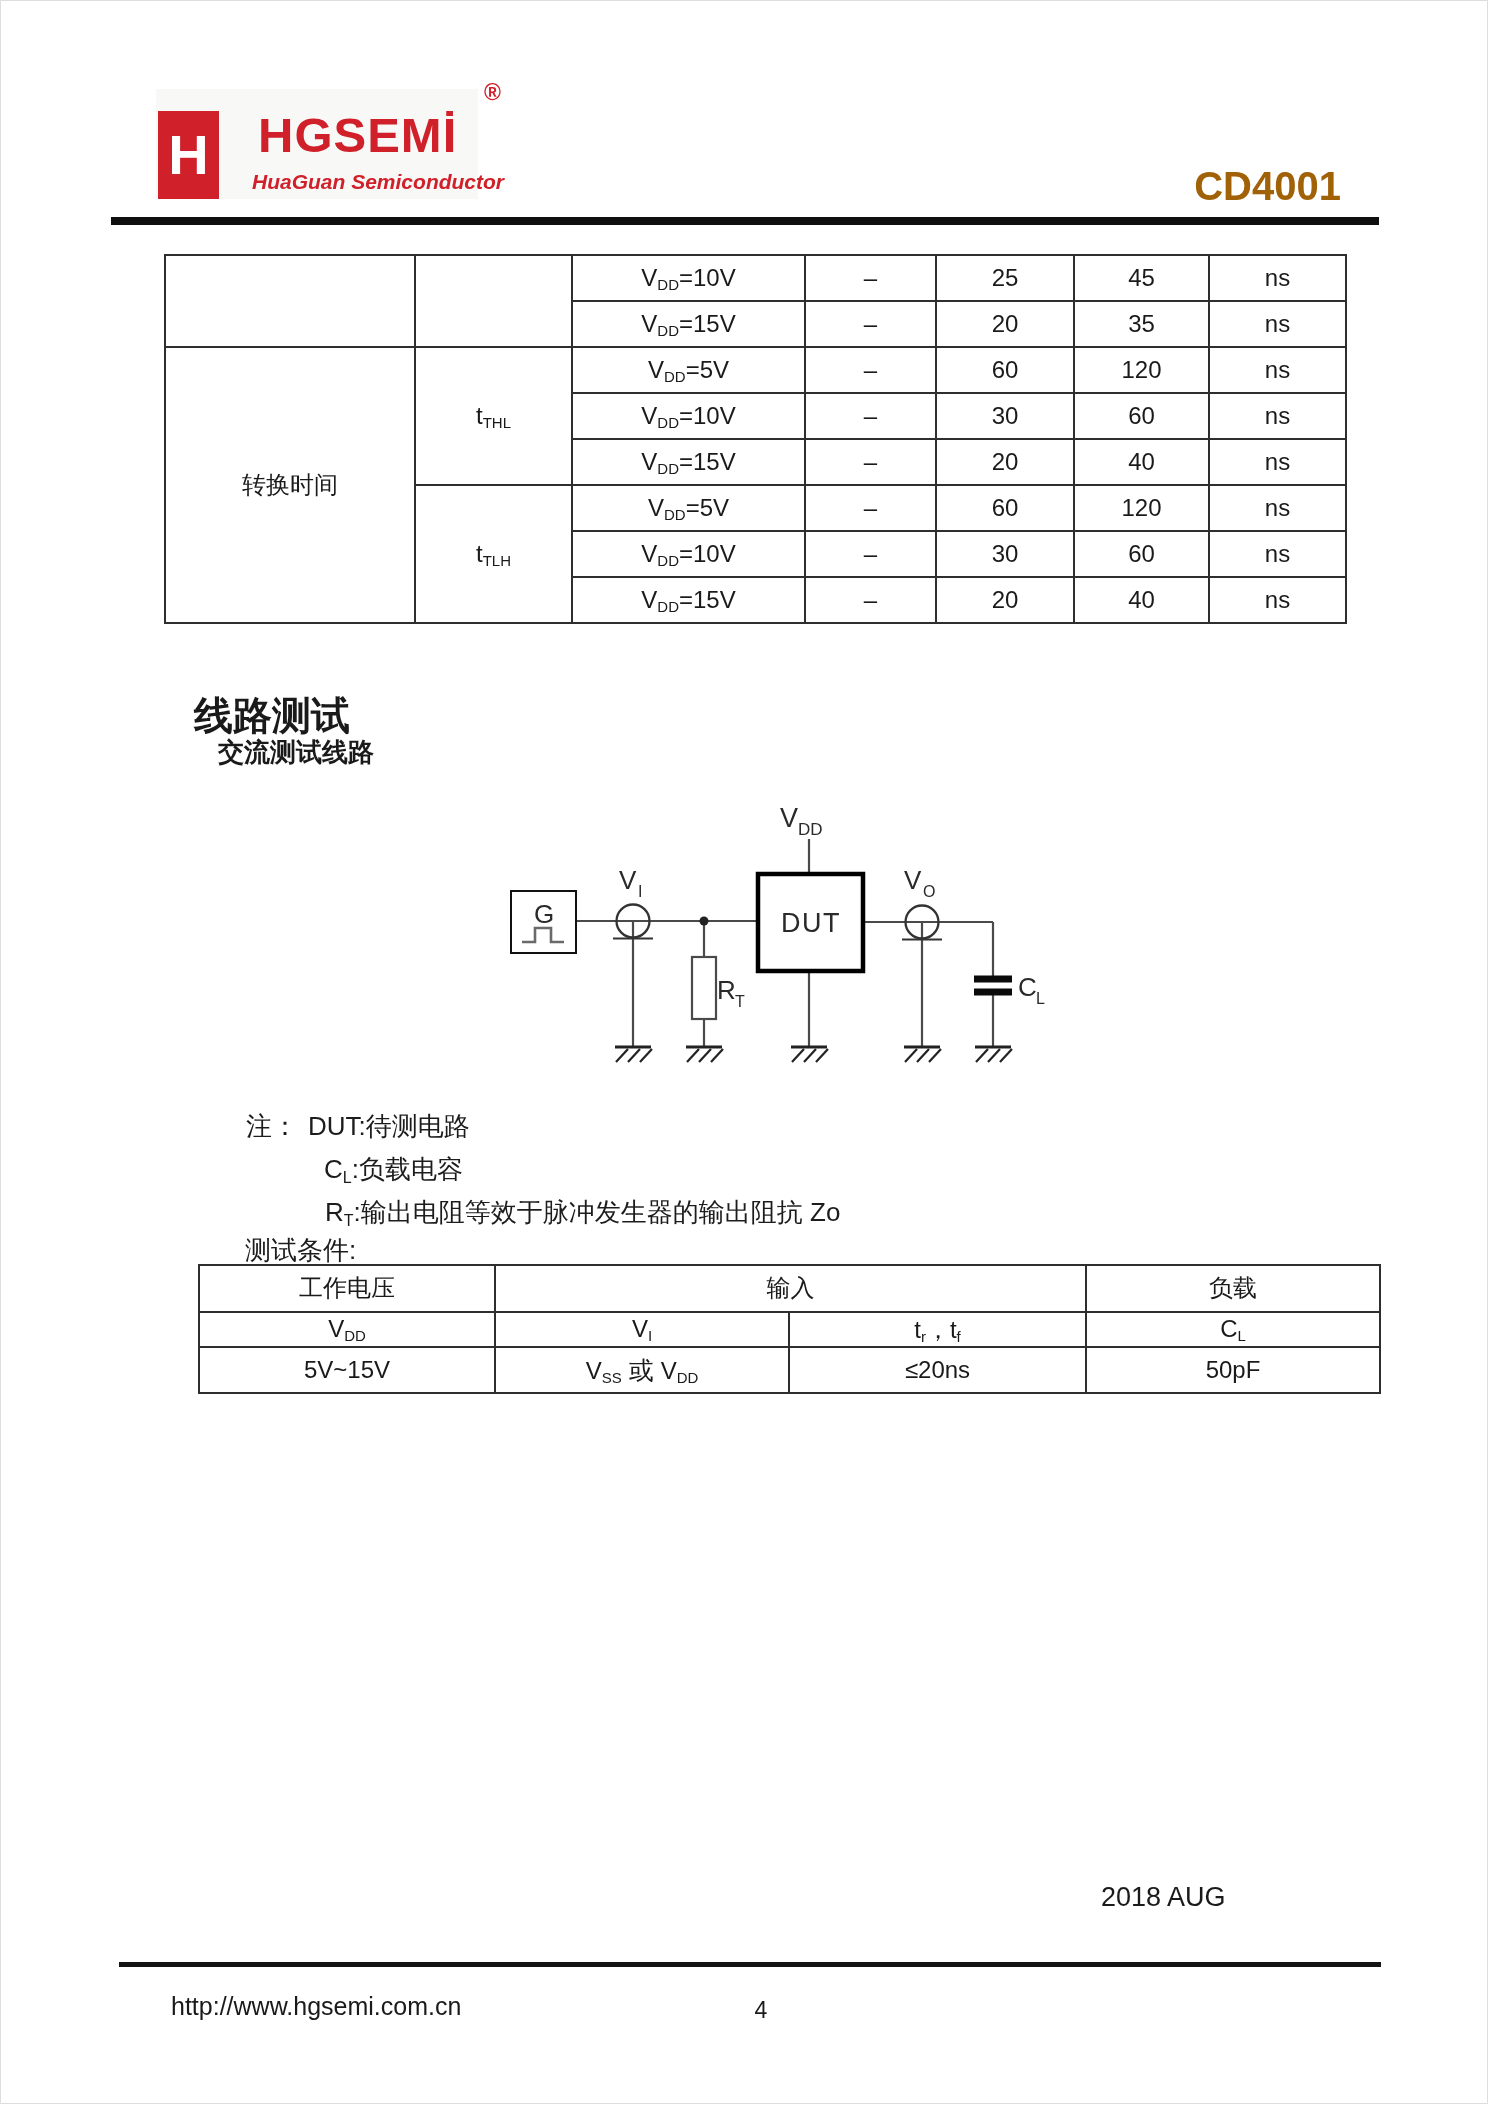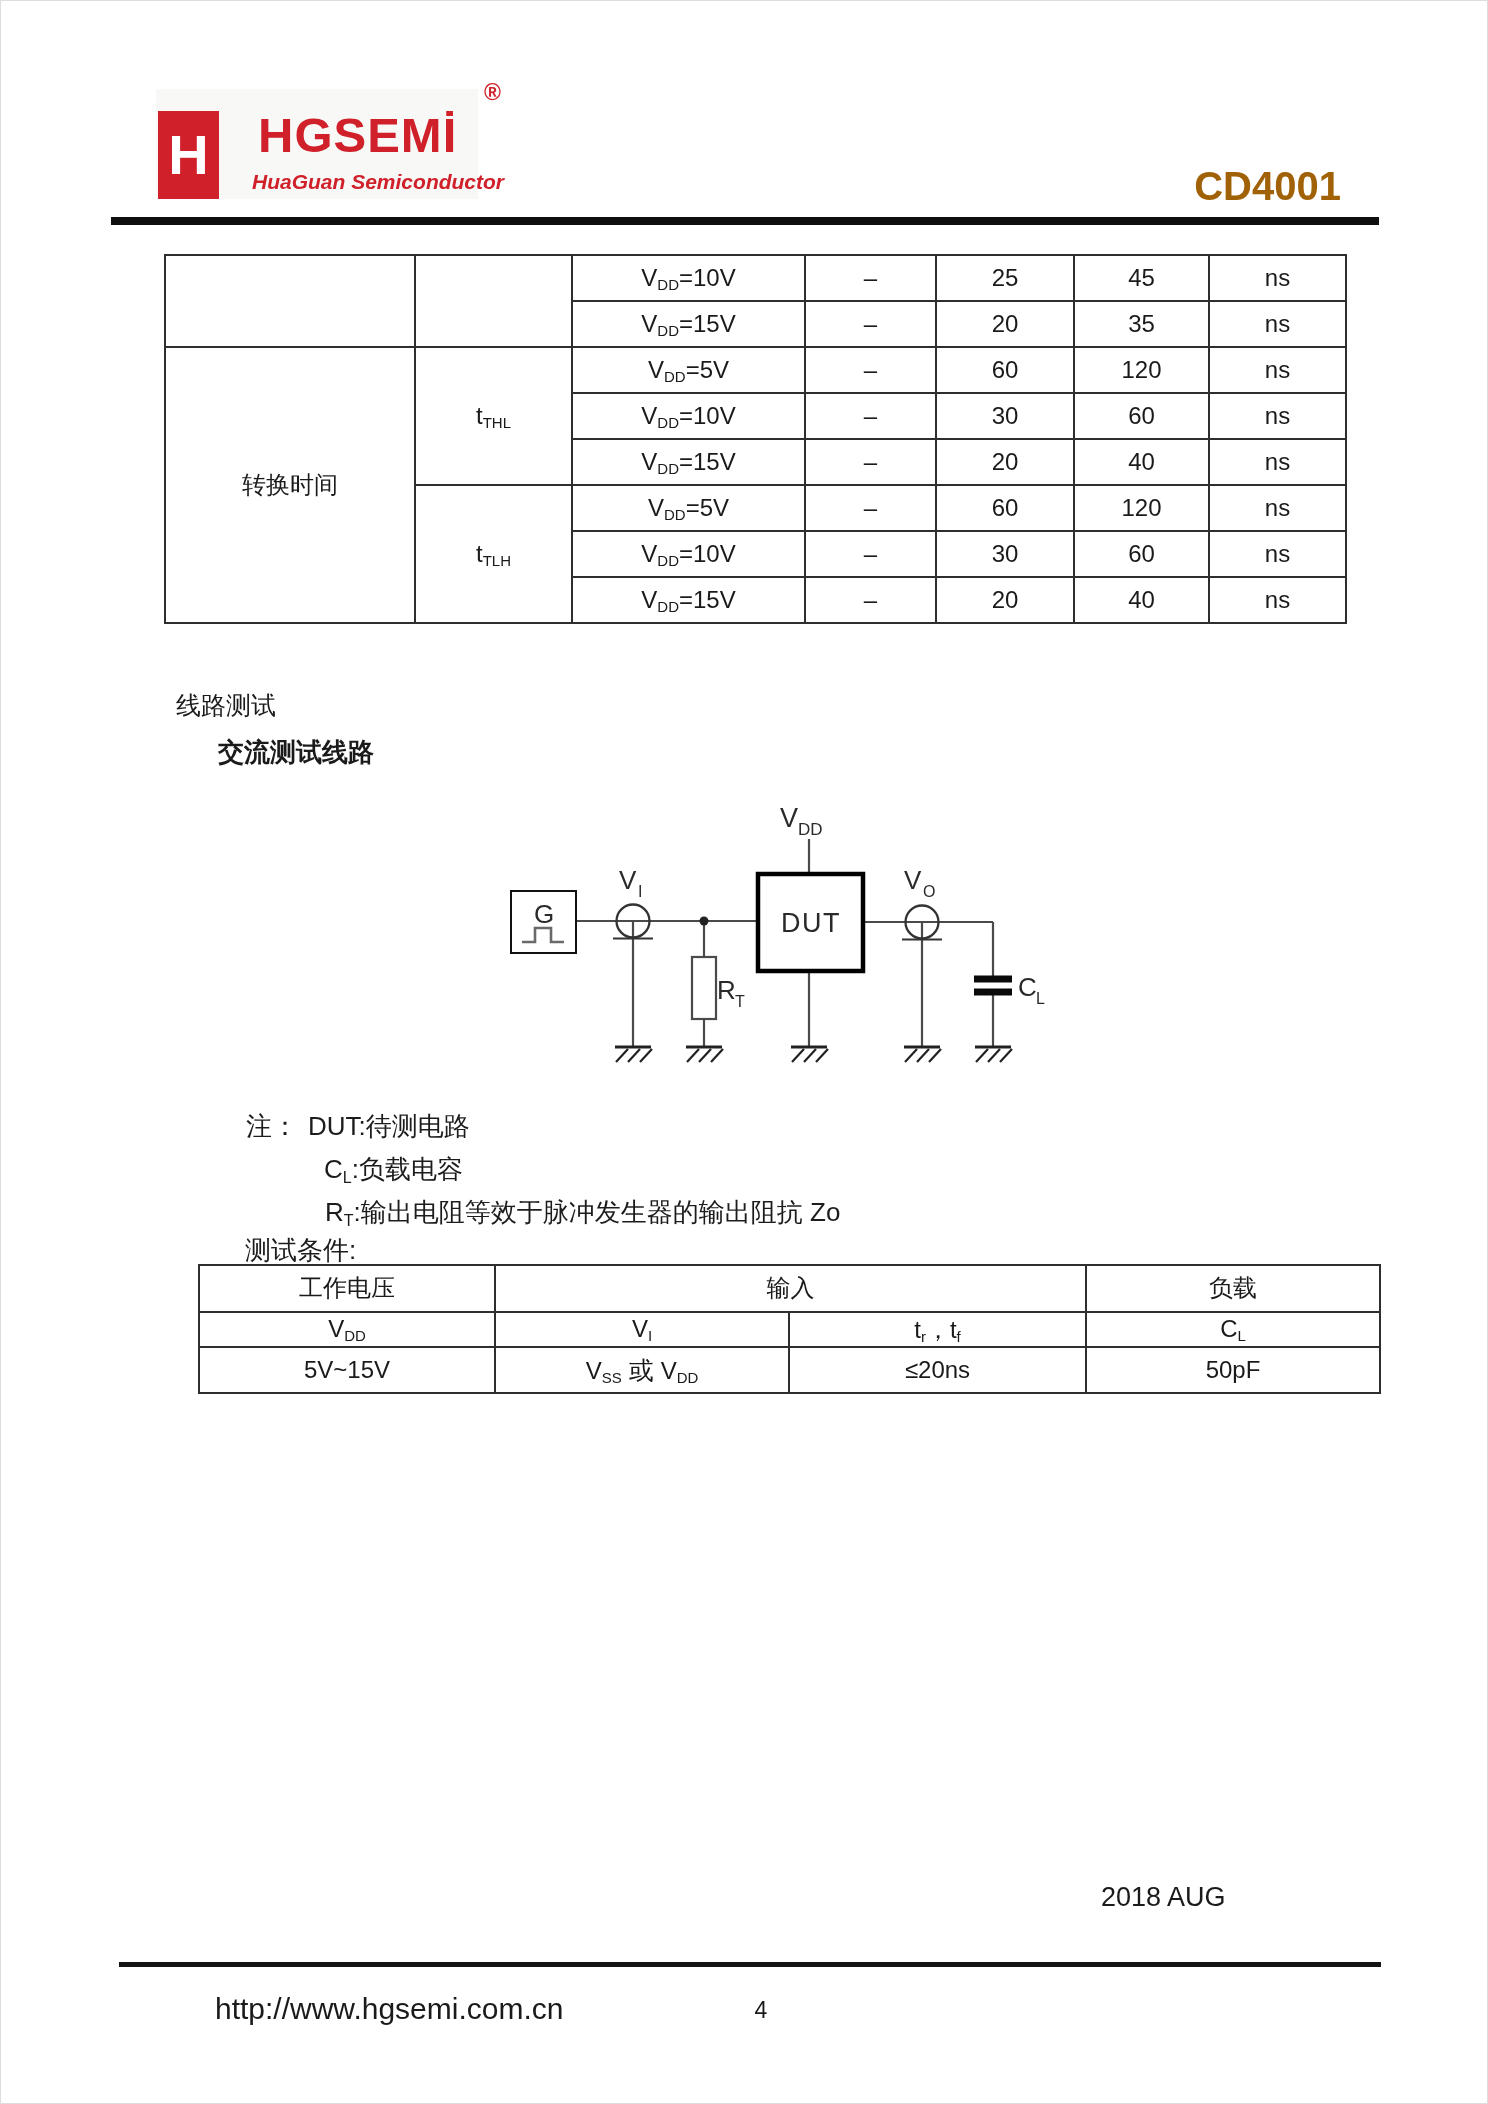--- a/index.html
+++ b/index.html
@@ -32,38 +32,38 @@
   table.t td { border:2px solid #2e2e2e; text-align:center; vertical-align:middle;
                padding:0; font-size:24px; }
   .t1 { left:163px; top:253px; width:1181px; height:370px; }
   .t1 tr { height:46px; }
   .t2 { left:163px; top:1263px; width:1181px; height:130px;margin-left:34px; }
   .zh  { font-size:25px; }
   .sb  { font-size:15px; vertical-align:-4px; }
   .sb2 { font-size:16px; vertical-align:-5px; }
 
   
-  .sec-title { left:175px; top:688px; font-size:25px; font-weight:normal; }
+  .sec-title { left:193px; top:688px; font-size:39px; font-weight:bold; }
   .sec-sub   { left:217px; top:734px; font-size:26px; font-weight:bold; }
 
   
   .circuit-svg { left:460px; top:770px; }
   .circuit-svg text { font-family:"Liberation Sans","DejaVu Sans",sans-serif; fill:#2a2a2a; }
 
   
   .note { font-size:26px; color:#1c1c1c; white-space:nowrap; }
   .n1 { left:245px; top:1108px; }
   .n1 .gap { display:inline-block; width:10px; }
   .n2 { left:323px; top:1151px; }
   .n3 { left:324px; top:1194px; }
   .n4 { left:244px; top:1232px; }
 
   
   .frule  { left:118px; top:1961px; width:1262px; height:5px; background:#141414; }
-  .url    { left:170px; top:1991px; font-size:30px;margin-left:44px; }
+  .url    { left:170px; top:1991px; font-size:25px; }
   .pageno { left:700px; top:1996px; width:120px; text-align:center; font-size:23px; }
   .fdate  { left:1100px; top:1881px; width:220px; text-align:left; font-size:27px; }
 </style>
 </head>
 <body>
 
 <div class="page">
 
   <div class="abs logo-bg"></div>
   <div class="abs logo-box">

